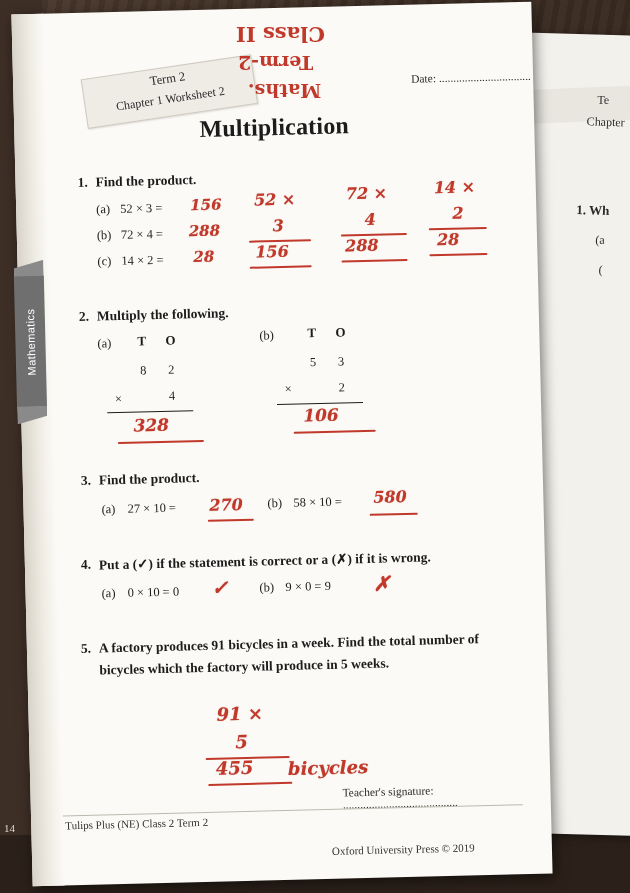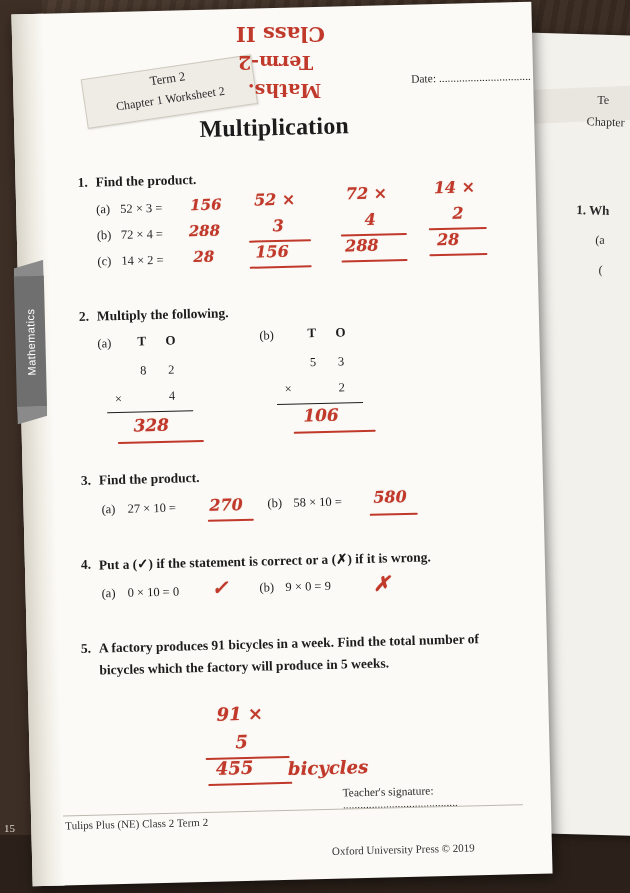--- a/index.html
+++ b/index.html
@@ -232,13 +232,13 @@
   <div class="teacher-sig">Teacher's signature: ........................................</div>
   <div class="rule" style="left:32px;top:802px;width:460px;height:1px;background:#bdb9b0;"></div>
   <div class="footer-left">Tulips Plus (NE) Class 2 Term 2</div>
   <div class="footer-right">Oxford University Press © 2019</div>
 </div>
 
 <div class="hw-up" style="left:236px;top:22px;font-size:21px;">Class II</div>
 <div class="hw-up" style="left:238px;top:52px;font-size:19px;">Term-2</div>
 <div class="hw-up" style="left:248px;top:80px;font-size:19px;">Maths.</div>
 
-<div class="page-number" style="left:4px;top:822px;color:#ded9cf;">15</div>
+<div class="page-number" style="left:4px;top:822px;color:#ded9cf;">14</div>
 
 </body></html>

